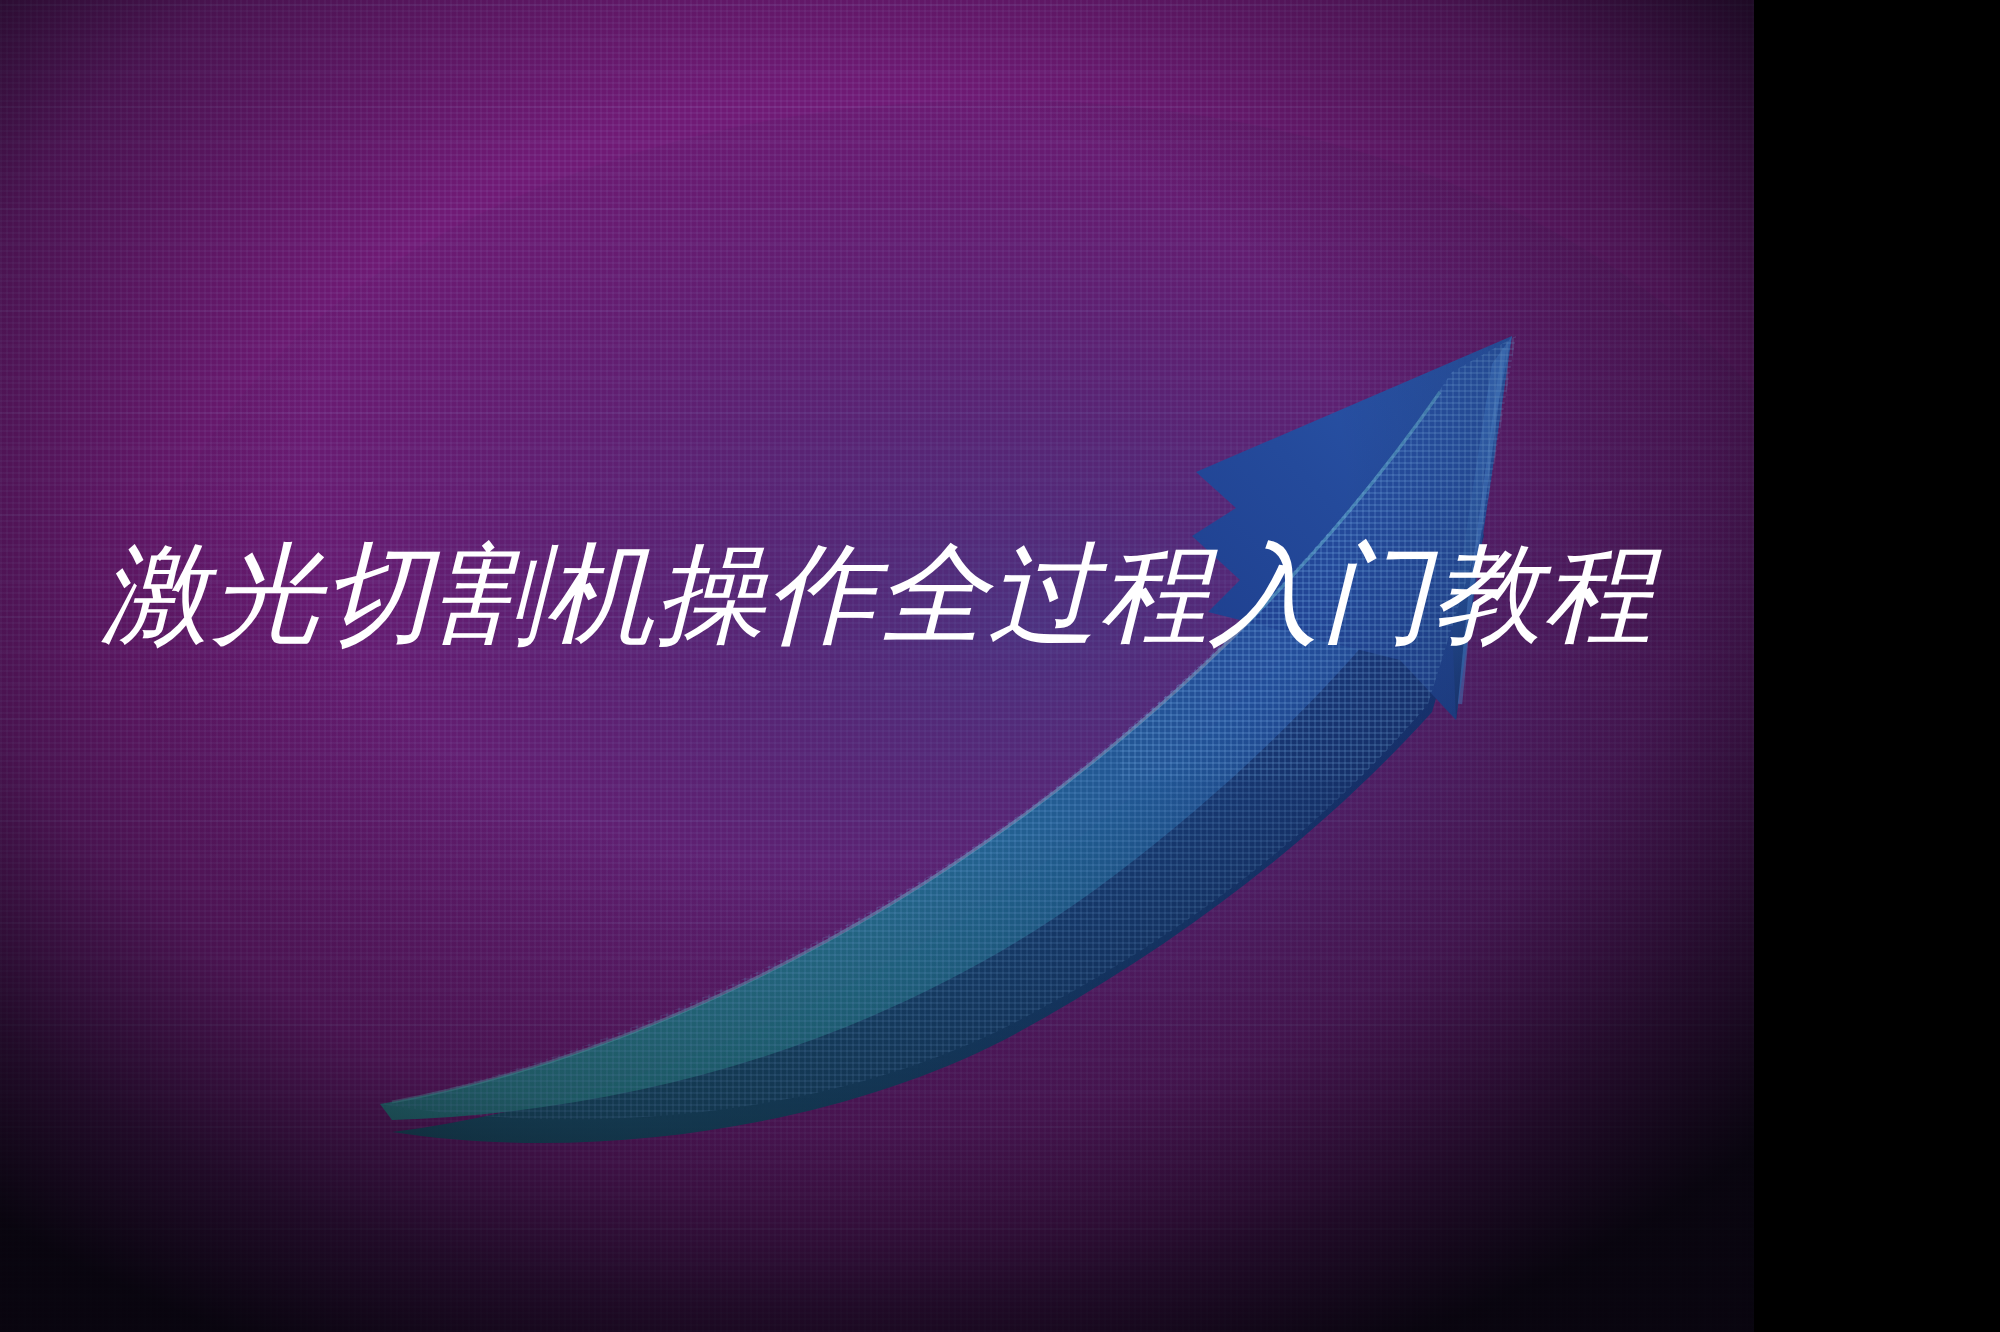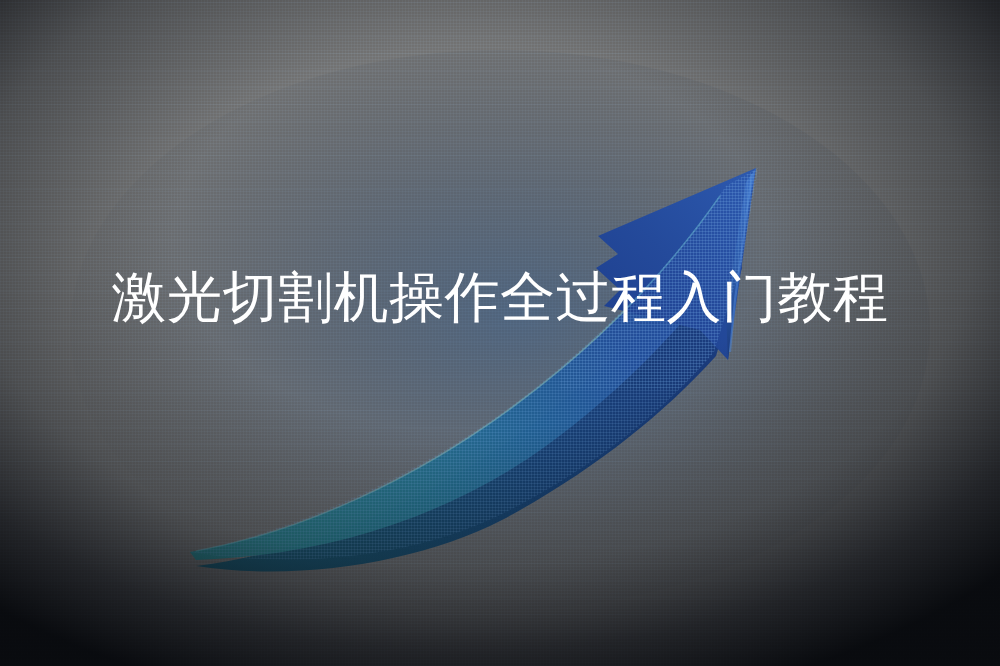--- a/index.html
+++ b/index.html
@@ -9,25 +9,26 @@
     background: #000;
   }
   body {
     width: 1000px;
     height: 666px;
     overflow: hidden;
   }
 
   #banner {
     position: relative;
-    width: 1000px;
+    width: 877px;
     height: 666px;
     overflow: hidden;
-    background: #737373;
+    background: #701a75;
     font-family: "Liberation Sans", "DejaVu Sans", sans-serif;
+    font-style: italic;
   }
 
   
   .bg-base {
     position: absolute;
     inset: 0;
     background:
       radial-gradient(ellipse 62% 58% at 46% 34%,
         #122votes 0%, transparent 0%),
       radial-gradient(ellipse 60% 56% at 45% 33%,

